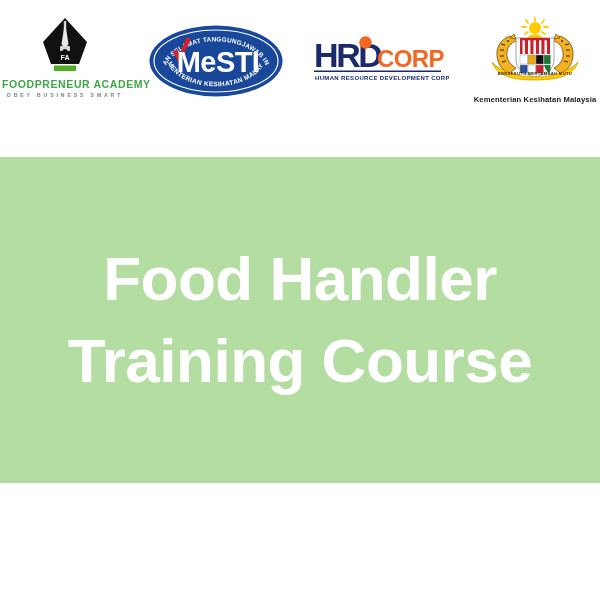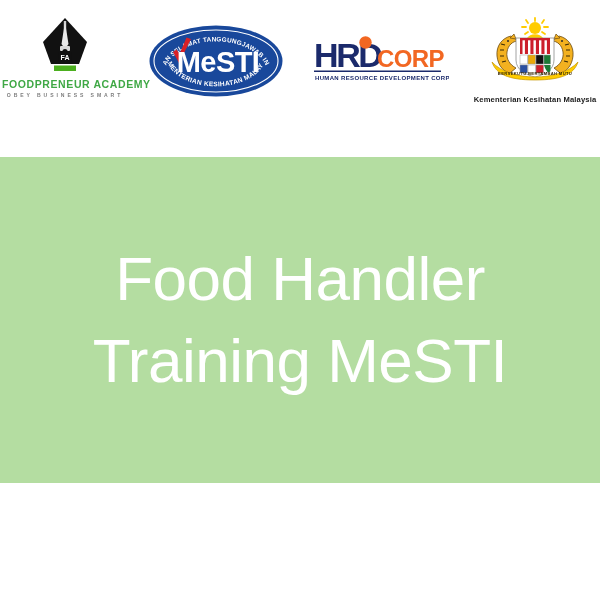--- a/index.html
+++ b/index.html
@@ -80,21 +80,21 @@
     height: 326px;
     background: #b4dda1;
     display: flex;
     flex-direction: column;
     align-items: center;
     justify-content: center;
   }
   .title-line {
     color: #ffffff;
     font-family: "Liberation Sans", sans-serif;
-    font-weight: normal;
+    font-weight: bold;
     font-size: 62px;
     line-height: 1.32;
     letter-spacing: -0.5px;
     white-space: nowrap;
     text-align: right;
   }
 
   
   .footer-space {
     position: absolute;
@@ -219,16 +219,16 @@
         <text x="65" y="59" font-family="Liberation Sans, sans-serif" font-size="4.2" font-weight="bold" fill="#3a2a06" text-anchor="middle" letter-spacing="0.3">BERSEKUTU  BERTAMBAH  MUTU</text>
       </g>
     </svg>
     <div class="kkm-caption">Kementerian Kesihatan Malaysia</div>
   </div>
 
 </div>
 
 <div class="title-banner">
   <div class="title-line">Food Handler</div>
-  <div class="title-line">Training MeSTI</div>
+  <div class="title-line">Training Course</div>
 </div>
 
 <div class="footer-space"></div>
 
 </body></html>

